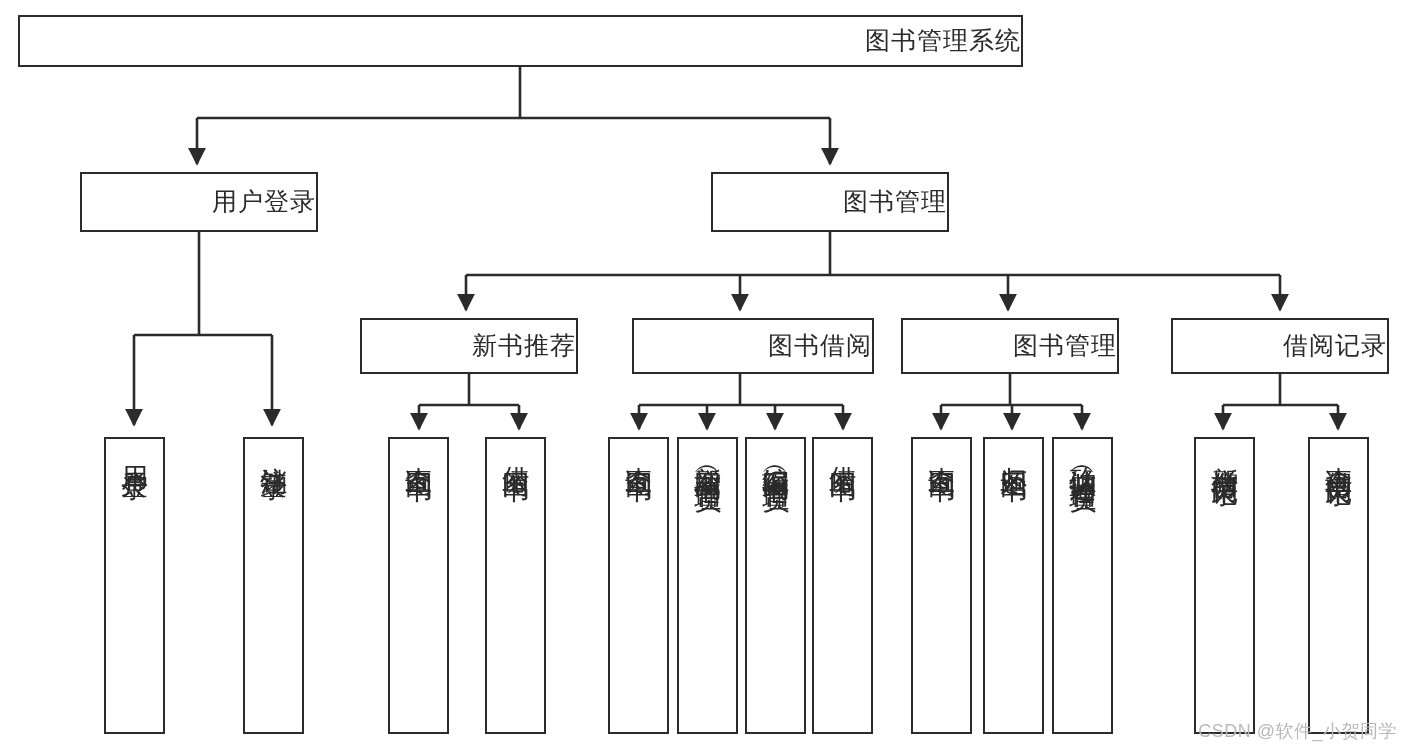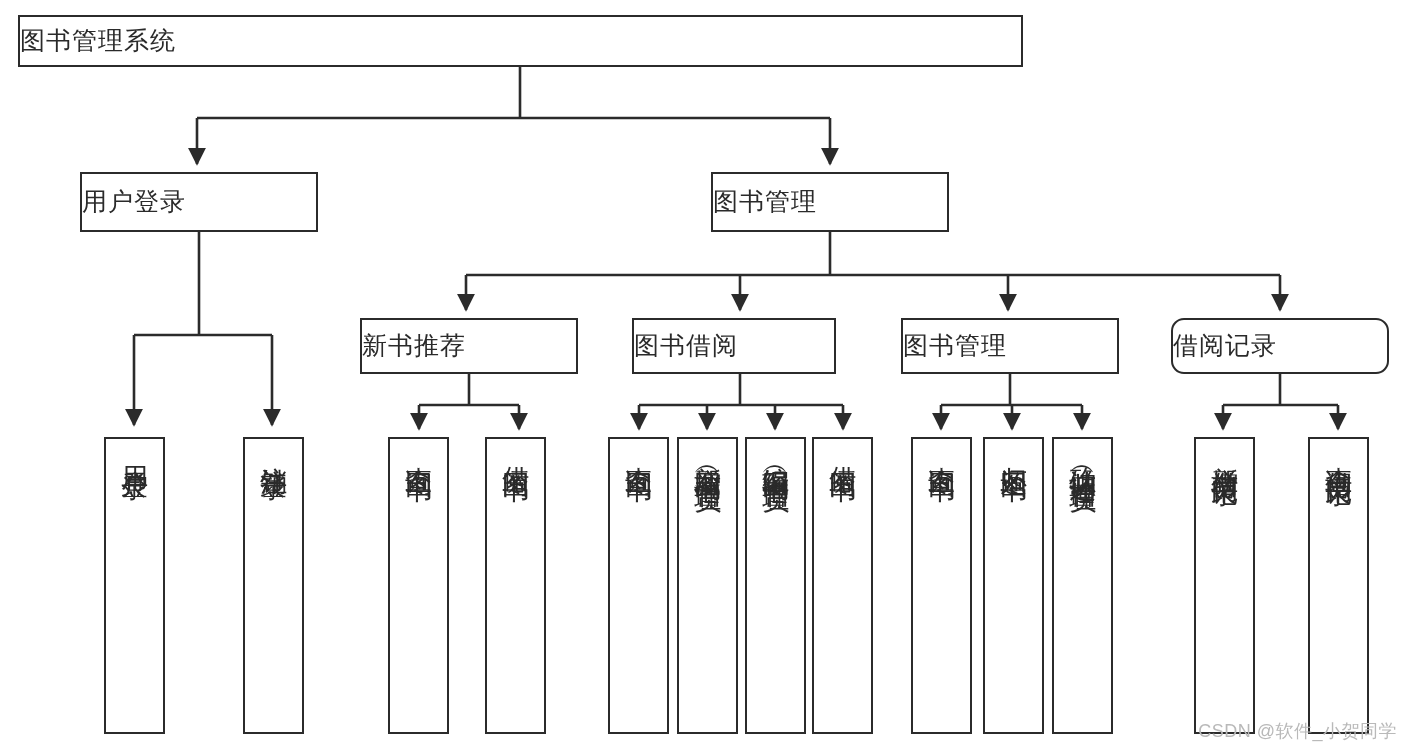--- a/index.html
+++ b/index.html
@@ -25,21 +25,21 @@
     height: 747px;
     pointer-events: none;
   }
   .node {
     position: absolute;
     box-sizing: border-box;
     border: 2px solid #2b2b2b;
     background: #ffffff;
     display: flex;
     align-items: center;
-    justify-content: flex-start;
+    justify-content: flex-end;
     color: #1a1a1a;
   }
   .node-label {
     display: block;
     text-align: center;
     line-height: 1.18;
     letter-spacing: 1px;
     color: #2a2a2a;
   }
   .h-node .node-label {
@@ -136,29 +136,29 @@
   </div>
 
   <div class="node h-node" style="left:360px; top:318px; width:218px; height:56px;">
     <span class="node-label">新书推荐</span>
   </div>
 
   <div class="node h-node" style="left:711px; top:172px; width:238px; height:60px;">
     <span class="node-label">图书管理</span>
   </div>
 
-  <div class="node h-node" style="left:632px; top:318px; width:204px; height:56px;">
+  <div class="node h-node" style="left:632px; top:318px; width:242px; height:56px;">
     <span class="node-label">图书借阅</span>
   </div>
 
   <div class="node h-node" style="left:901px; top:318px; width:218px; height:56px;">
     <span class="node-label">图书管理</span>
   </div>
 
-  <div class="node h-node" style="left:1171px; top:318px; width:218px; height:56px;border-radius:13px;">
+  <div class="node h-node" style="left:1171px; top:318px; width:218px; height:56px;">
     <span class="node-label">借阅记录</span>
   </div>
 
   <div class="node v-node" style="left:104px; top:437px; width:61px; height:297px;">
     <span class="node-label">用户登录</span>
   </div>
 
   <div class="node v-node" style="left:243px; top:437px; width:61px; height:297px;">
     <span class="node-label">注销登录</span>
   </div>

